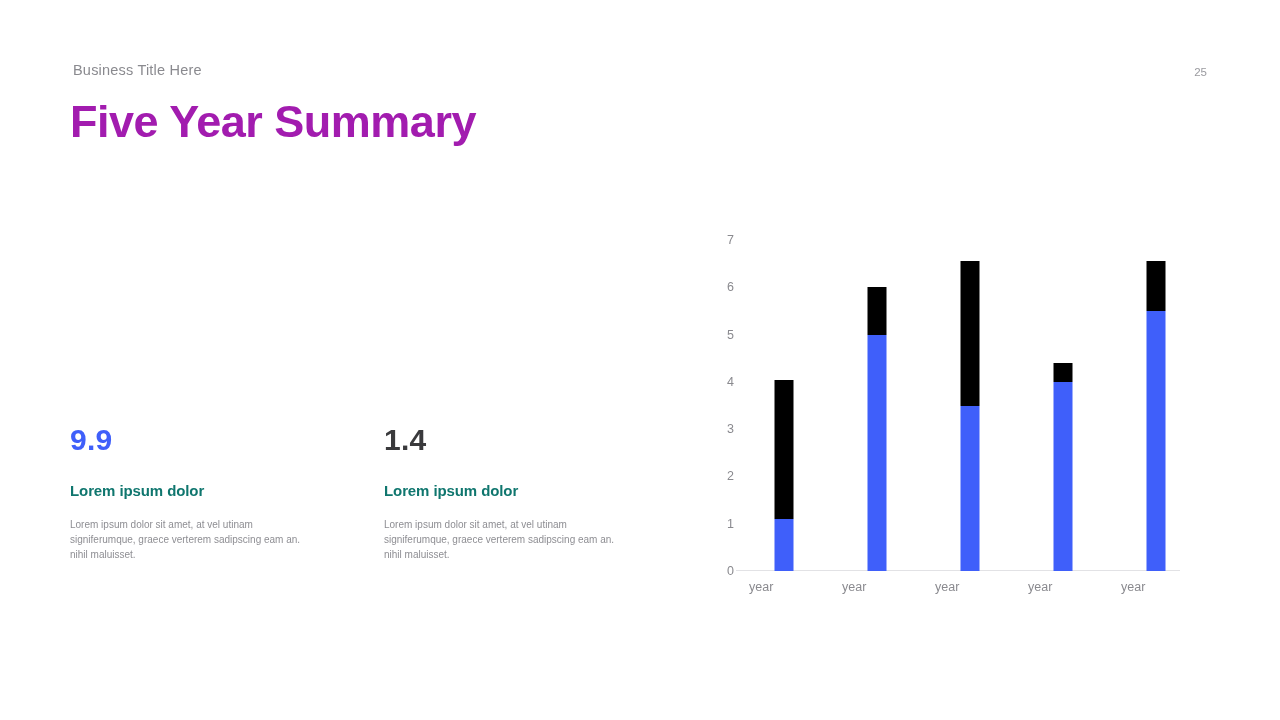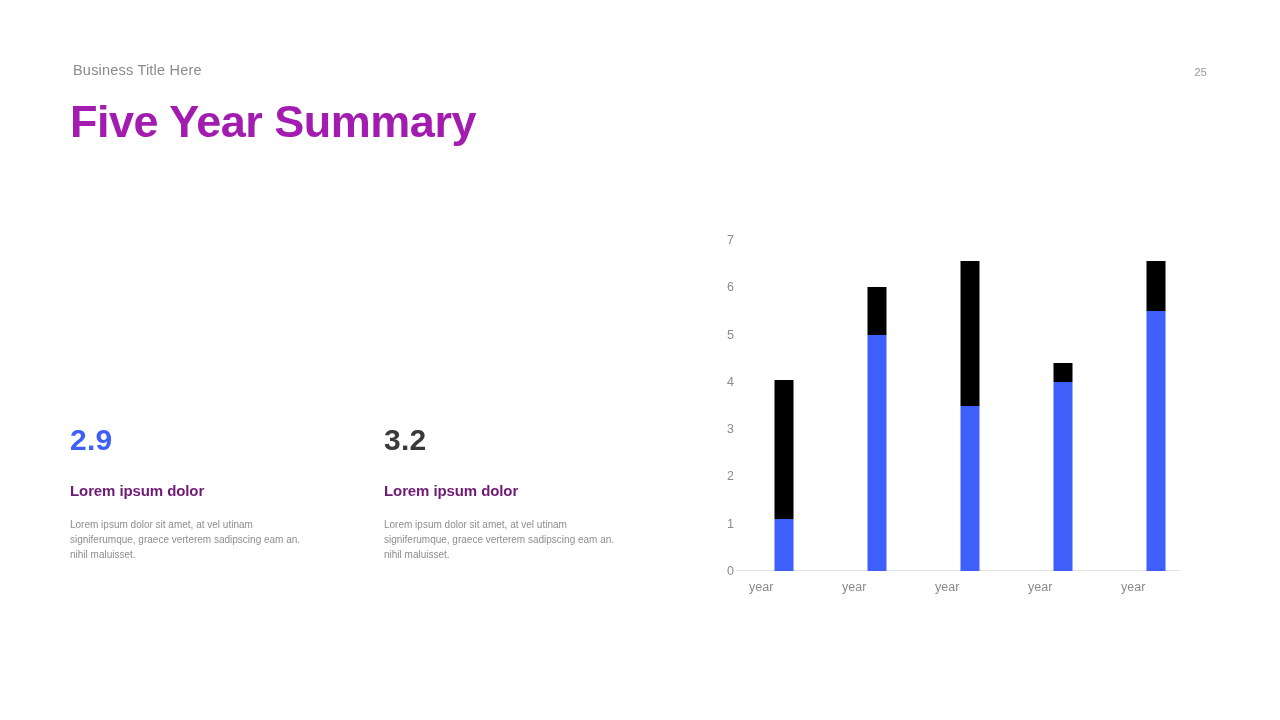--- a/index.html
+++ b/index.html
@@ -69,21 +69,21 @@
     letter-spacing: 0.2px;
     line-height: 1.05;
     margin-bottom: 26px;
   }
   .stat-value.accent { color: #3f5ffa; }
   .stat-value.dark   { color: #3a3a3c; }
 
   .stat-heading {
     font-size: 15px;
     font-weight: 700;
-    color: #701a75;
+    color: #0f766e;
     letter-spacing: -0.1px;
     margin-bottom: 18px;
   }
 
   .stat-body {
     font-size: 10px;
     line-height: 1.53;
     color: #8e8e93;
     max-width: 235px;
   }
@@ -161,27 +161,27 @@
 
 <div class="slide">
 
   <div class="eyebrow">Business Title Here</div>
   <div class="page-title">Five Year Summary</div>
   <div class="page-number">25</div>
 
   <div class="stats">
 
     <div class="stat-col">
-      <div class="stat-value accent">2.9</div>
+      <div class="stat-value accent">9.9</div>
       <div class="stat-heading">Lorem ipsum dolor</div>
       <div class="stat-body">Lorem ipsum dolor sit amet, at vel utinam signiferumque, graece verterem sadipscing eam an. nihil maluisset.</div>
     </div>
 
     <div class="stat-col">
-      <div class="stat-value dark">3.2</div>
+      <div class="stat-value dark">1.4</div>
       <div class="stat-heading">Lorem ipsum dolor</div>
       <div class="stat-body">Lorem ipsum dolor sit amet, at vel utinam signiferumque, graece verterem sadipscing eam an. nihil maluisset.</div>
     </div>
 
   </div>
 
   <div class="chart">
     <div class="y-axis" id="y-axis">
         <div class="y-tick" style="top: 331px;">0</div>
         <div class="y-tick" style="top: 283.714px;">1</div>

